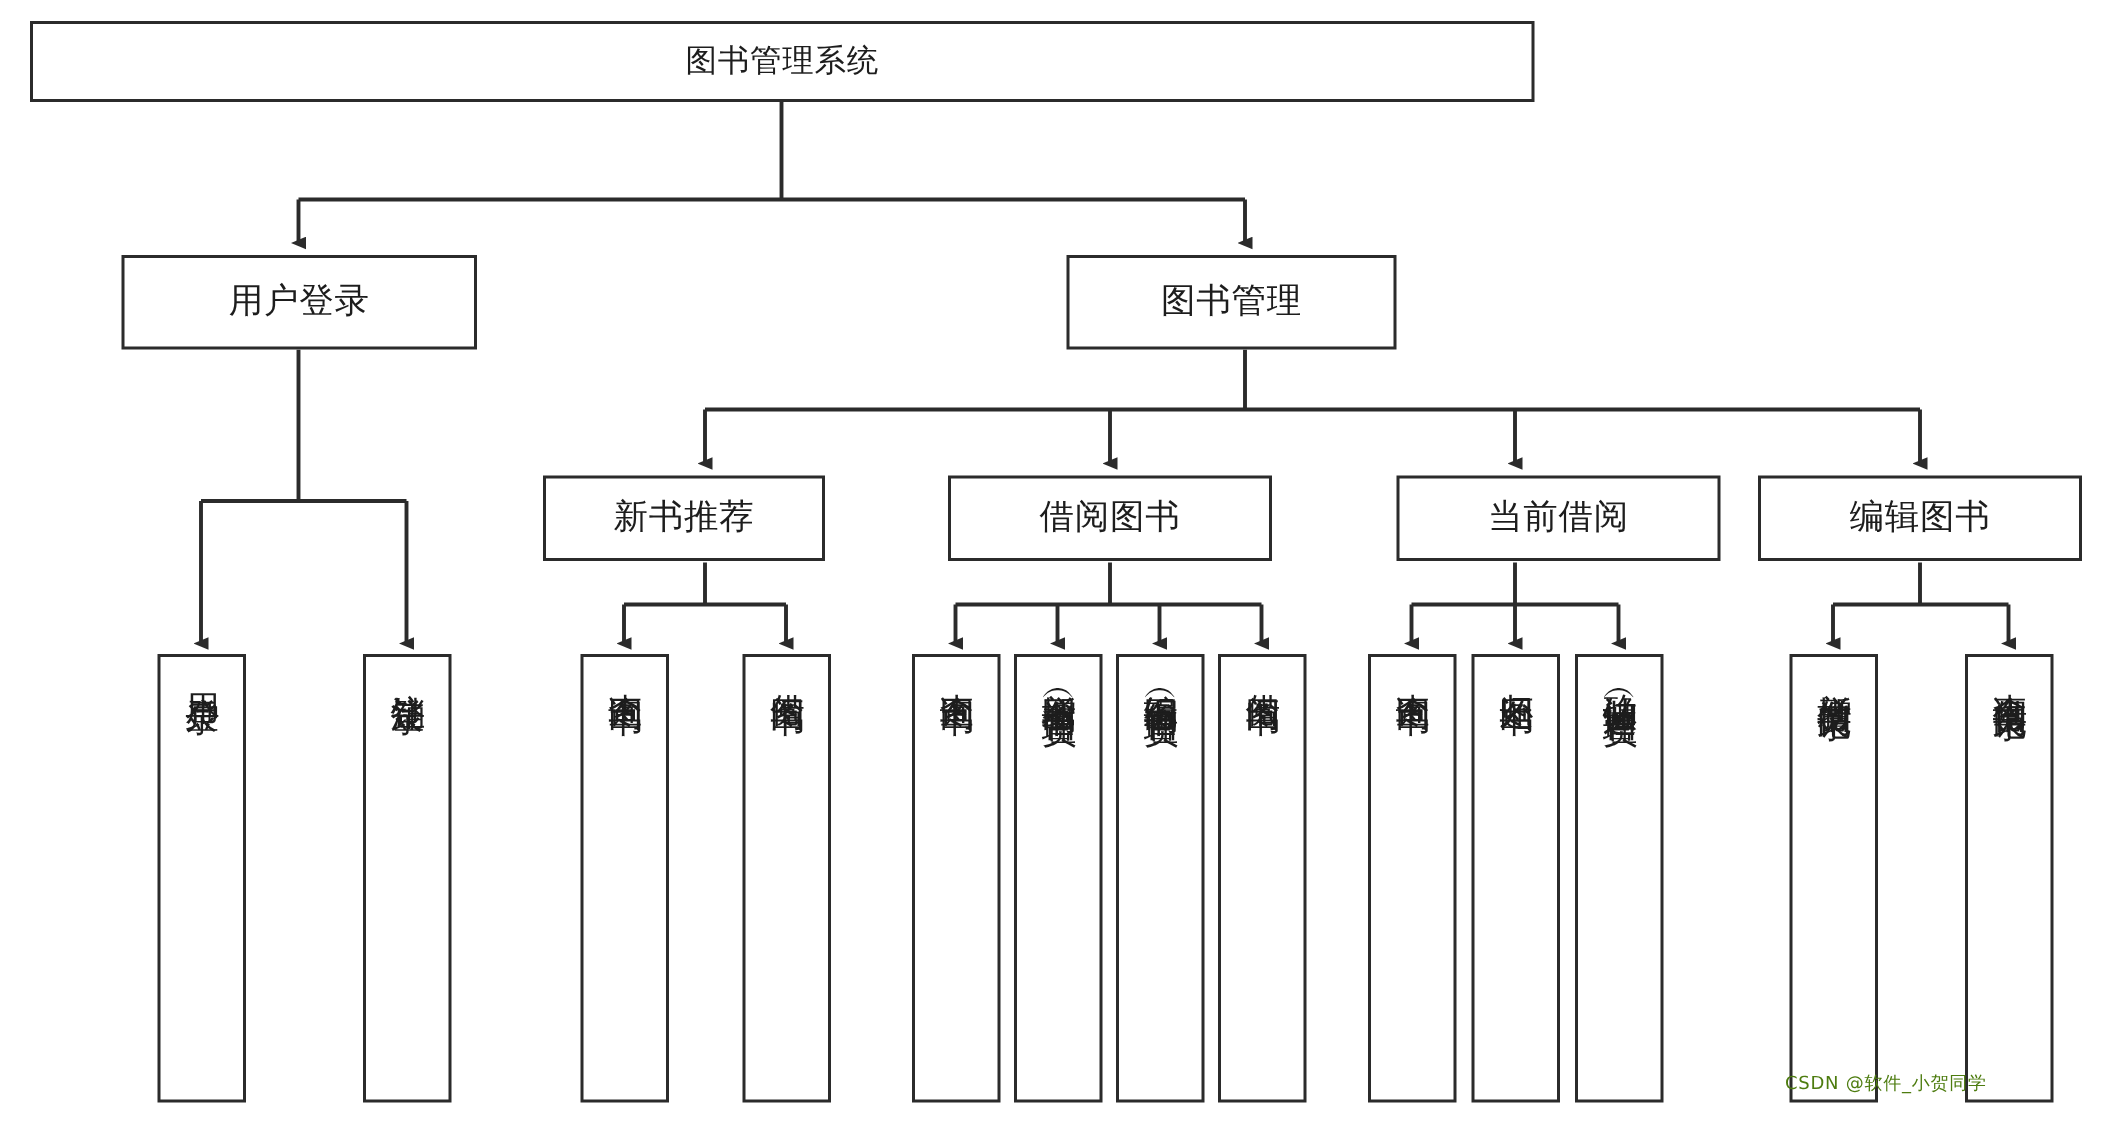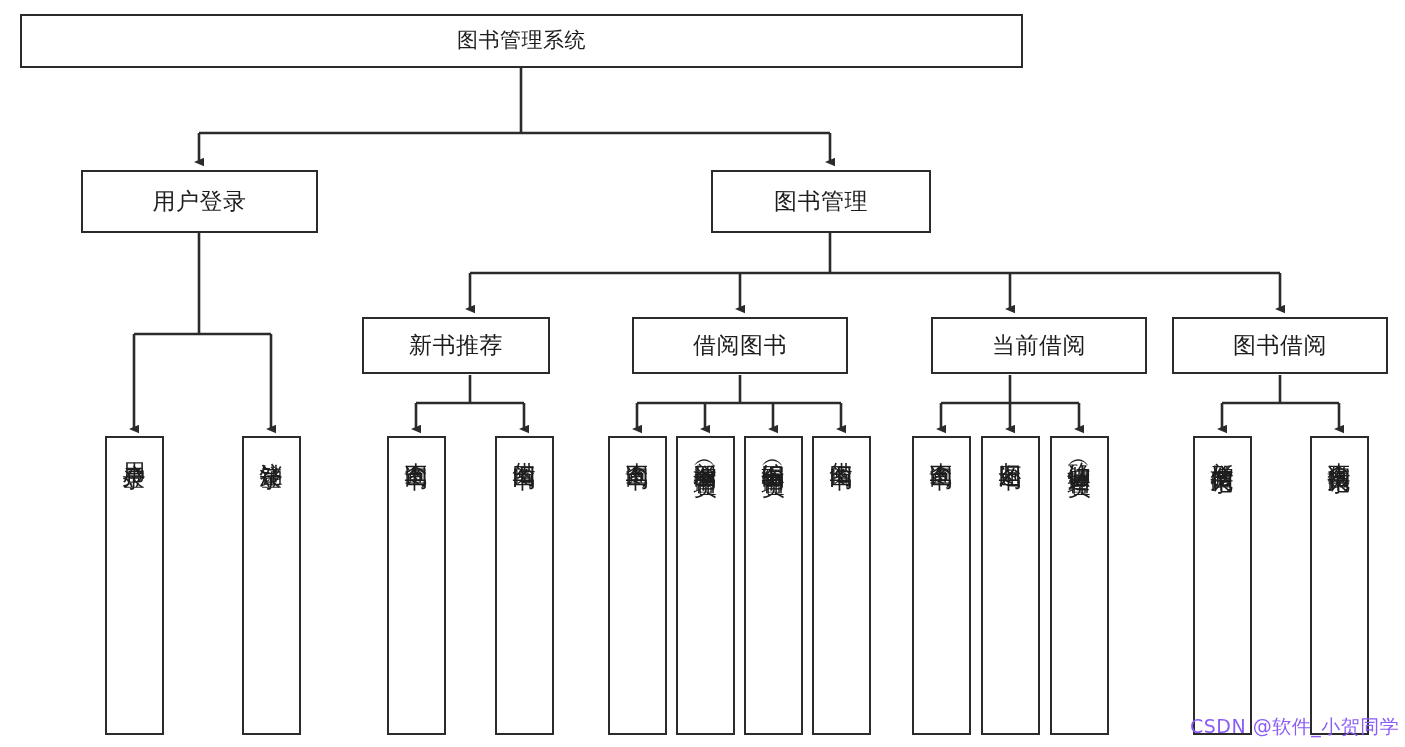--- a/index.html
+++ b/index.html
@@ -59,22 +59,22 @@
   .node.vert .node-label {
     writing-mode: vertical-rl;
     text-orientation: upright;
     font-size: 23px;
     line-height: 1.05;
     letter-spacing: 2px;
     white-space: pre;
   }
   .watermark {
     position: absolute;
-    font-size: 19px;
-    color: #8b5cf6;
+    font-size: 12px;
+    color: #4d7c0f;
     letter-spacing: 0.5px;
     white-space: nowrap;
     user-select: none;
   }
 </style>
 </head>
 <body>
 
 <div id="diagram-root">
 
@@ -142,21 +142,21 @@
   <div class="node horiz" style="left:362px; top:317px; width:188px; height:57px;">
     <span class="node-label">新书推荐</span>
   </div>
   <div class="node horiz" style="left:632px; top:317px; width:216px; height:57px;">
     <span class="node-label">借阅图书</span>
   </div>
   <div class="node horiz" style="left:902px; top:317px; width:216px; height:57px;margin-left:29px;">
     <span class="node-label">当前借阅</span>
   </div>
   <div class="node horiz" style="left:1172px; top:317px; width:216px; height:57px;">
-    <span class="node-label">图书借阅</span>
+    <span class="node-label">编辑图书</span>
   </div>
 
   <div class="node vert" style="left:105px; top:436px; width:59px; height:299px;">
     <span class="node-label">用户登录</span>
   </div>
   <div class="node vert" style="left:242px; top:436px; width:59px; height:299px;">
     <span class="node-label">注销登录</span>
   </div>
 
   <div class="node vert" style="left:387px; top:436px; width:59px; height:299px;">

